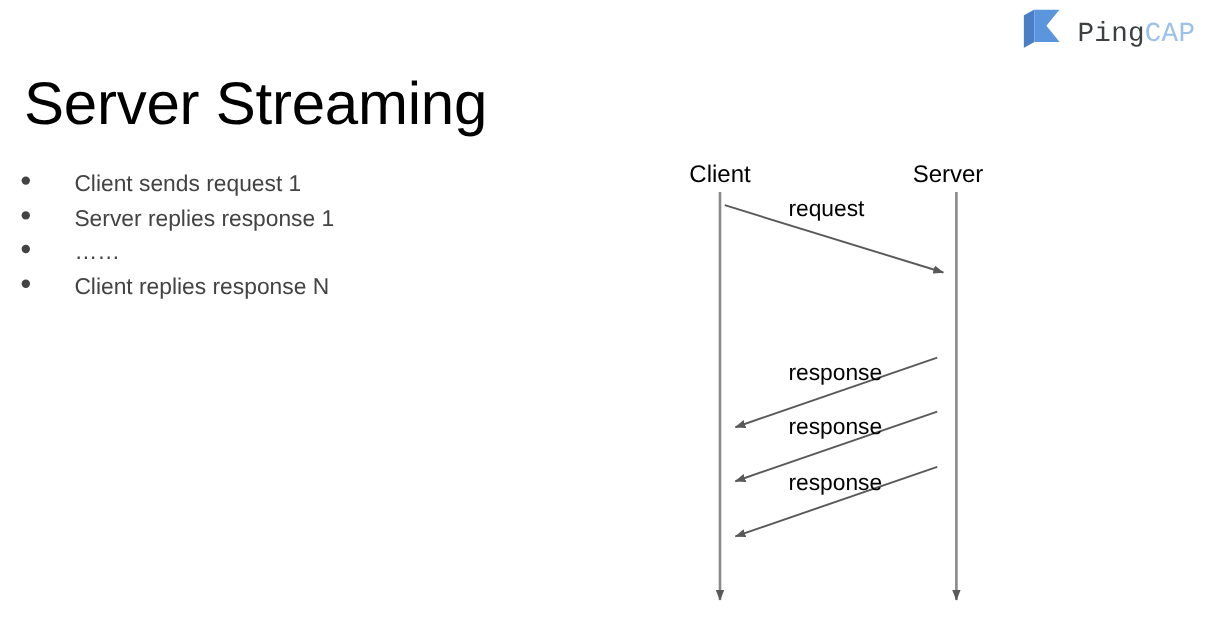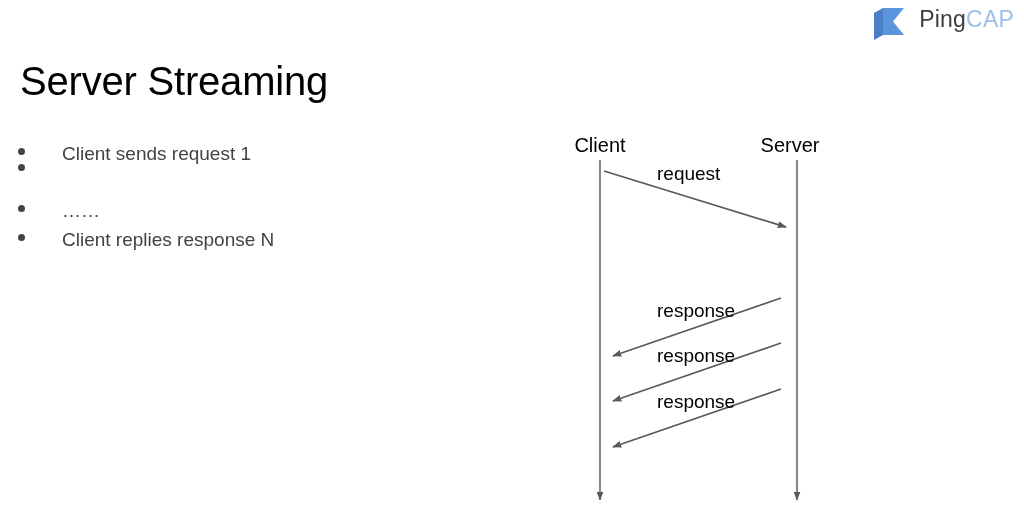--- a/index.html
+++ b/index.html
@@ -13,45 +13,46 @@
     position: relative;
     overflow: hidden;
     font-family: "Liberation Sans", sans-serif;
     -webkit-font-smoothing: antialiased;
   }
 
   
   #brand {
     position: absolute;
     top: 8px;
-    right: 10px;
+    right: 28px;
     display: flex;
-    align-items: flex-start;
+    align-items: flex-end;
     gap: 9px;
+    font-family: Liberation Mono, monospace;
   }
   #brand-mark {
     display: block;
     width: 36px;
     height: 32px;
   }
   #brand-text {
     font-size: 23px;
     letter-spacing: 0.2px;
     line-height: 1;
     white-space: nowrap;
   }
   .brand-ping { color: #3c4043; }
   .brand-cap  { color: #9cc0ea; }
 
   
   #page-title {
     position: absolute;
     left: 20px;
     top: 58px;
-    font-size: 40px;
+    font-size: 50px;
     font-weight: 400;
     color: #000000;
     letter-spacing: -0.2px;
     line-height: 1.15;
     margin: 0;
   }
 
   
   #bullet-list {
     position: absolute;
@@ -117,20 +118,21 @@
 
 <h1 id="page-title">Server Streaming</h1>
 
 <ul id="bullet-list">
   <li>
     <span class="bullet-dot"></span>
     <span class="bullet-label">Client sends request 1</span>
   </li>
   <li>
     <span class="bullet-dot"></span>
+    <span class="bullet-label">Server replies response 1</span>
   </li>
   <li>
     <span class="bullet-dot"></span>
     <span class="bullet-label">……</span>
   </li>
   <li>
     <span class="bullet-dot"></span>
     <span class="bullet-label">Client replies response N</span>
   </li>
 </ul>

